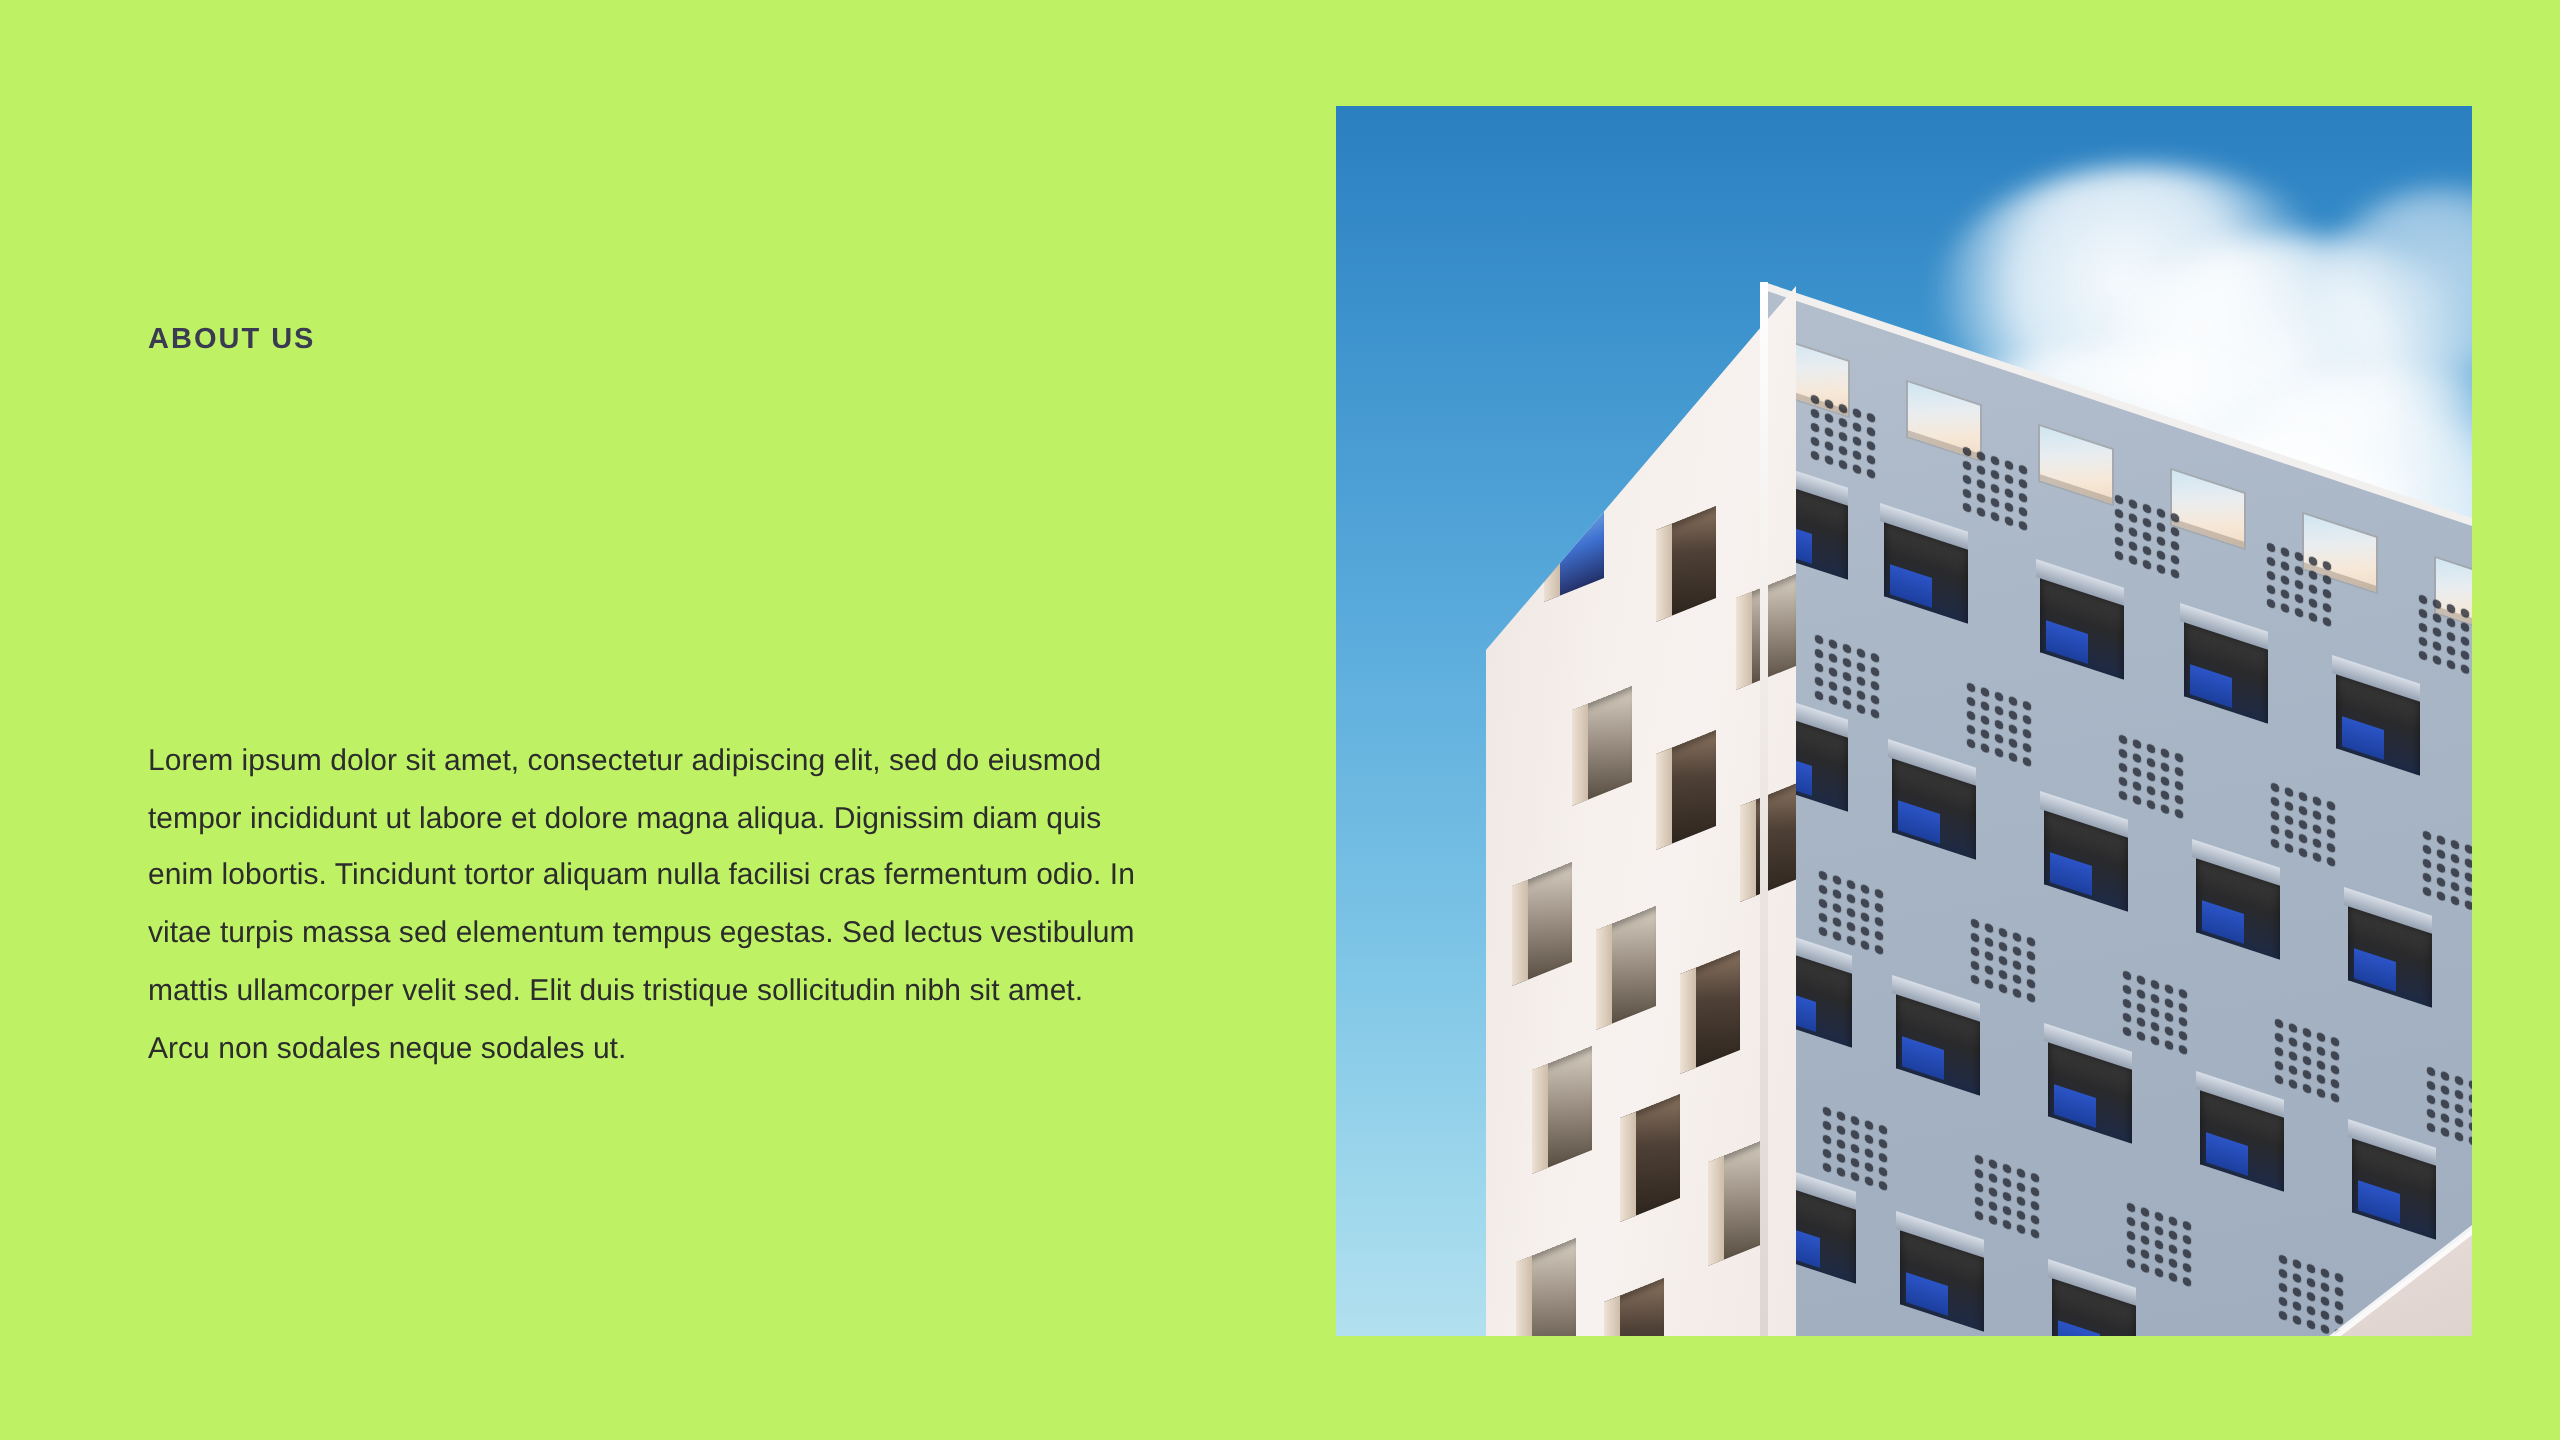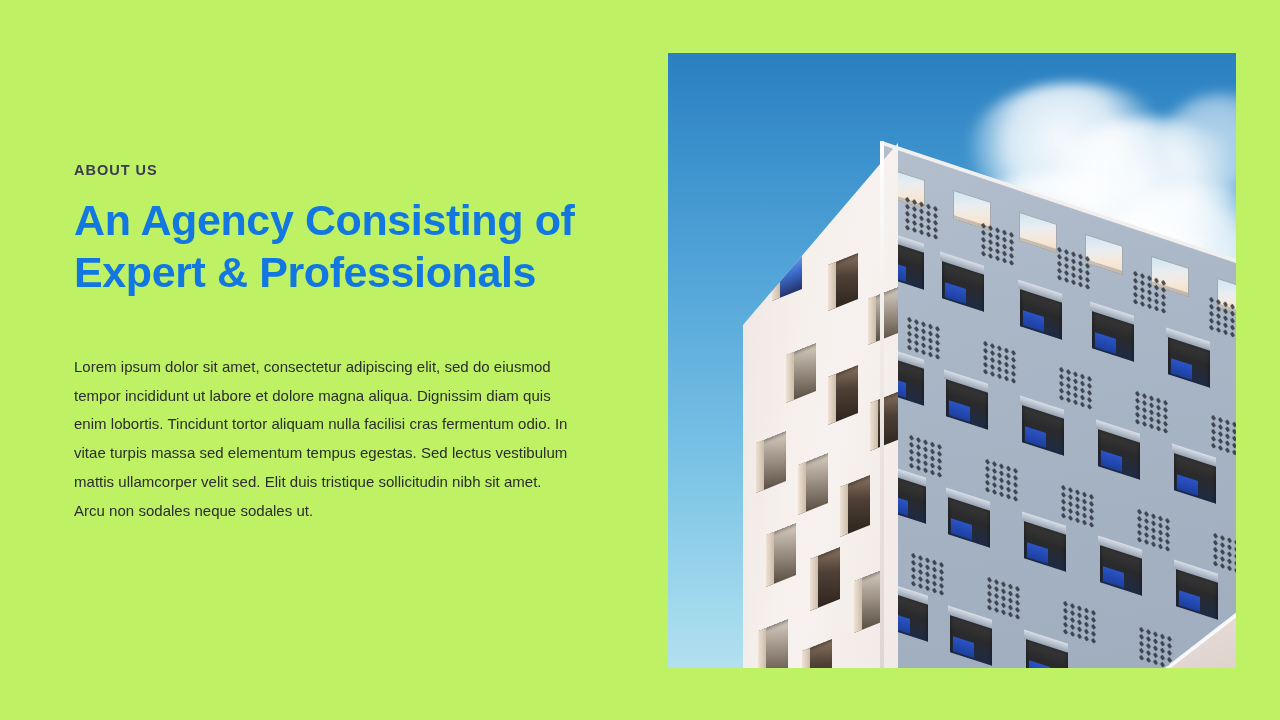--- a/index.html
+++ b/index.html
@@ -47,21 +47,21 @@
     color: #1277e1;
     letter-spacing: -0.4px;
     margin: 0;
     width: 540px;
   }
   .headline .hl-line { display: block; }
 
   .body-copy {
     margin: 0;
     position: absolute;
-    top: 193px;
+    top: 207px;
     left: 0;
     width: 495px;
     font-size: 15px;
     line-height: 28.7px;
     color: #2c2c2c;
     letter-spacing: 0.02px;
   }
 
   
   .photo {
@@ -230,24 +230,20 @@
 </style>
 </head>
 <body>
 
 <div class="slide">
 
   <div class="text-col">
 
     <div class="eyebrow">ABOUT US</div>
 
-    <h1 class="headline">
-      <span class="hl-line">An Agency Consisting of</span>
-      <span class="hl-line">Expert &amp; Professionals</span>
-    </h1>
 
     <p class="body-copy">Lorem ipsum dolor sit amet, consectetur adipiscing elit, sed do eiusmod tempor incididunt ut labore et dolore magna aliqua. Dignissim diam quis enim lobortis. Tincidunt tortor aliquam nulla facilisi cras fermentum odio. In vitae turpis massa sed elementum tempus egestas. Sed lectus vestibulum mattis ullamcorper velit sed. Elit duis tristique sollicitudin nibh sit amet. Arcu non sodales neque sodales ut.</p>
   </div>
 
   <div class="photo">
 
     <div class="sky"></div>
 
     <div class="cloud cloud-a"></div>
     <div class="cloud cloud-b"></div>

